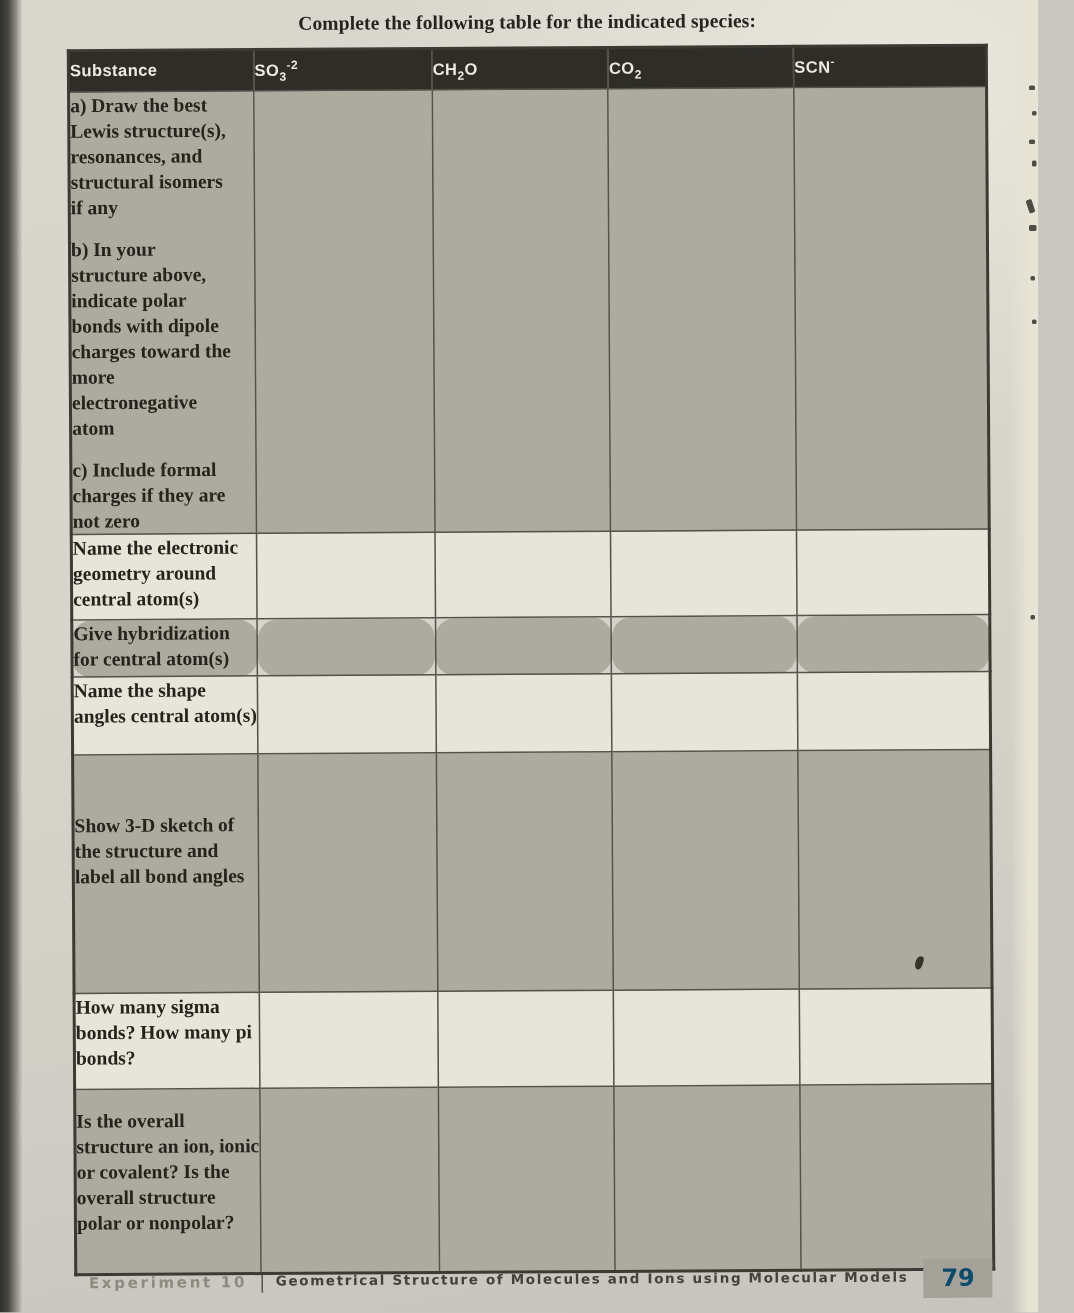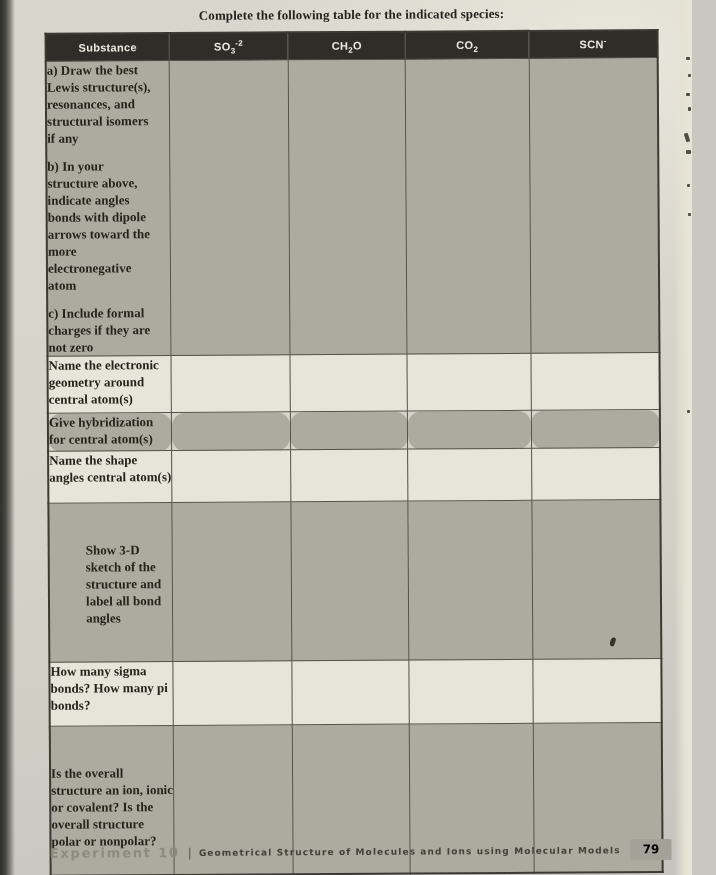--- a/index.html
+++ b/index.html
@@ -38,67 +38,67 @@
     border:2px solid #3c3a33;
   }
   table.worksheet td, table.worksheet th{
     border:1px solid #54524a;vertical-align:top;padding:0;
   }
   col.c0{width:20.2%}col.c1{width:19.4%}col.c2{width:19.2%}col.c3{width:20.2%}col.c4{width:21%}
 
   tr.head th{
     height:26px;background:#2e2d28;color:#edebe0;
     font-family:"Liberation Sans",sans-serif;font-size:11px;font-weight:700;
-    letter-spacing:.3px;text-align:center;vertical-align:middle;
+    letter-spacing:.3px;text-align:left;vertical-align:middle;
   }
   tr.head sub{font-size:8px;}
   tr.head sup{font-size:8px;}
 
   .row-gray{background:#adab9f;}
   .row-light{background:#e7e4d9;}
 
   td.label-cell{
     padding:6px 6px 4px 7px;
     font-size:13px;font-weight:600;color:#26231d;line-height:17px;
   }
   td.label-cell p{margin:0 15px 11px 0;}
   td.label-cell p:last-child{margin-bottom:0;}
 
   tr.r-abc td{height:272px;}
   tr.r-egeo td{height:56px;}
   tr.r-hyb td{height:37px;border-radius:13px;}
   tr.r-shape td{height:51px;}
   tr.r-sketch td{height:120px;}
-  tr.r-sketch td.label-cell{padding-top:38px;padding-left:36px;}
+  tr.r-sketch td.label-cell{padding-top:38px;}
   tr.r-sigma td{height:63px;margin-left:28px;}
   tr.r-overall td{height:110px;}
-  tr.r-overall td.label-cell{padding-top:38px;font-family:Liberation Serif, serif;}
+  tr.r-overall td.label-cell{padding-top:12px;font-family:Liberation Serif, serif;}
 
   .ink-mark{
     position:absolute;left:609px;top:639px;width:5px;height:9px;z-index:7;
     background:#36332b;border-radius:60% 40% 50% 60%;transform:rotate(18deg);
   }
 
   .footer{
     position:absolute;left:0;top:841px;width:716px;z-index:3;
     display:flex;justify-content:center;align-items:center;
     font-family:"DejaVu Sans","Liberation Sans",sans-serif;
   }
   .footer .exp{
-    font-size:13px;font-weight:600;letter-spacing:1.8px;color:#8d8b7f;
+    font-size:10px;font-weight:600;letter-spacing:1.8px;color:#8d8b7f;
   }
   .footer .sep{
     font-size:12px;font-weight:400;color:#55534a;margin:0 7px 0 8px;
   }
   .footer .book{
     font-size:9px;font-weight:700;letter-spacing:1.1px;color:#43413a;
   }
   .footer .badge{
-    margin-left:10px;background:#a3a198;color:#000000;
-    font-size:12px;font-weight:700;padding:3px 12px 4px 12px;
+    margin-left:10px;background:#a3a198;color:#0c4a6e;
+    font-size:16px;font-weight:700;padding:3px 12px 4px 12px;
   }
 </style>
 </head>
 <body>
 
 <div class="photo">
   <div class="edge-left"></div>
   <div class="edge-right"></div>
 
   <div class="speck" style="right:2px;top:57px;width:4px;height:3px;"></div>
@@ -139,21 +139,21 @@
           <span>CO</span><sub>2</sub><sup></sup>
         </th>
         <th>
           <span>SCN</span><sub></sub><sup>-</sup>
         </th>
       </tr>
 
       <tr class="r-abc row-gray">
         <td class="label-cell">
           <p>a) Draw the best Lewis structure(s), resonances, and structural isomers if any</p>
-          <p>b) In your structure above, indicate angles bonds with dipole arrows toward the more electronegative atom</p>
+          <p>b) In your structure above, indicate polar bonds with dipole charges toward the more electronegative atom</p>
           <p>c) Include formal charges if they are not zero</p>
         </td>
         <td></td>
         <td></td>
         <td></td>
         <td></td>
       </tr>
 
       <tr class="r-egeo row-light">
         <td class="label-cell">Name the electronic geometry around central atom(s)</td>

